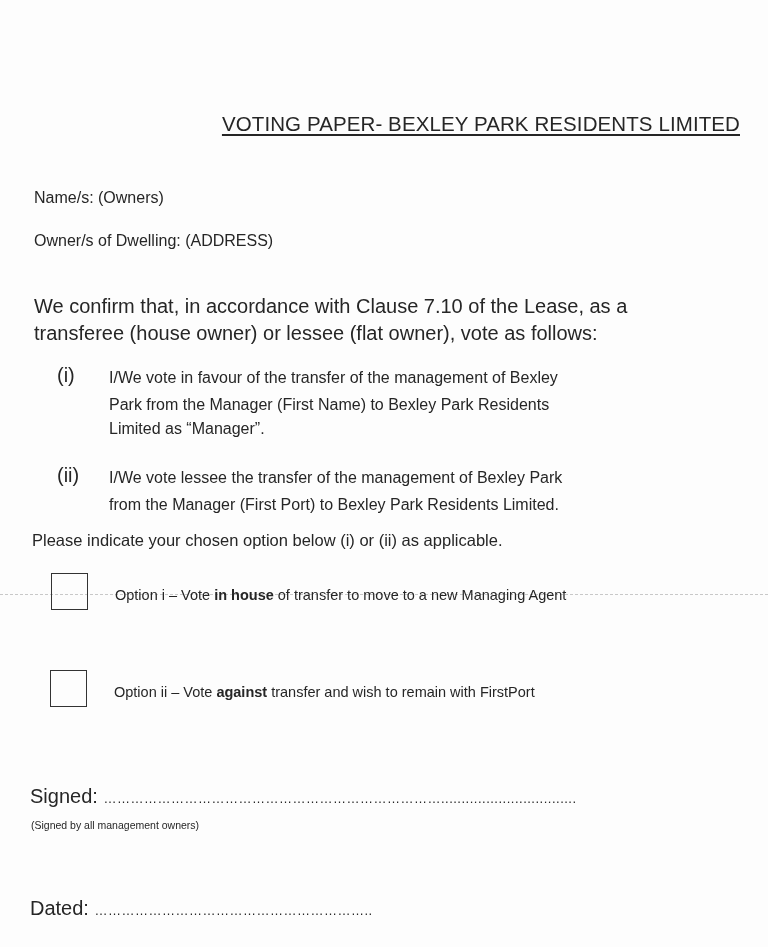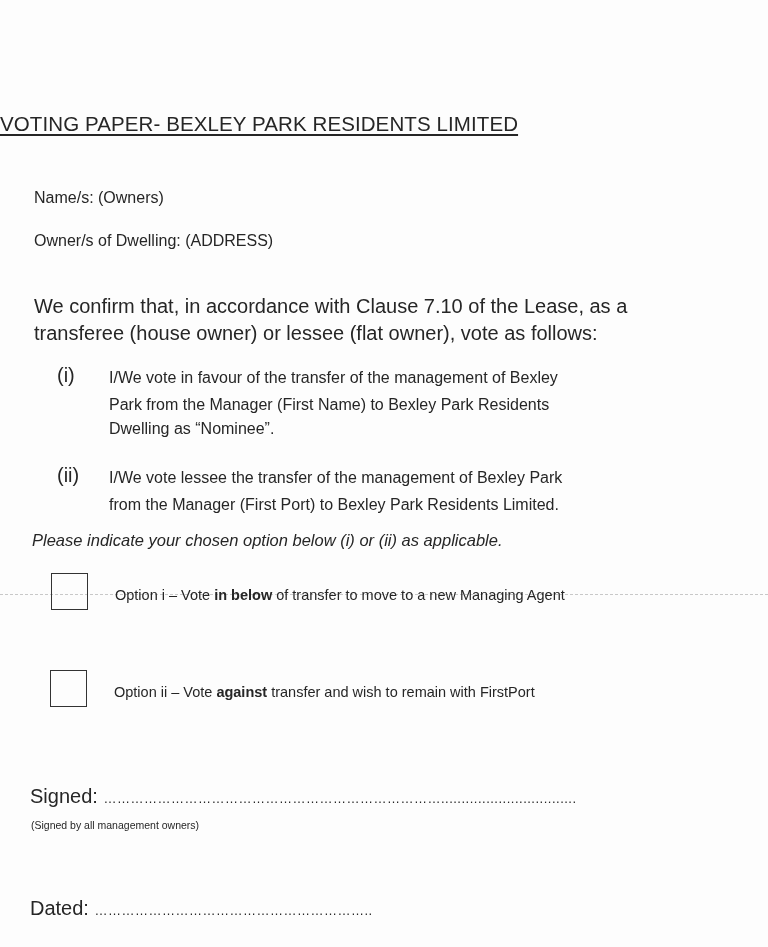--- a/index.html
+++ b/index.html
@@ -1,26 +1,26 @@
 <!DOCTYPE html>
 <html><head>
   <meta charset="utf-8">
   <style>
     html, body { margin: 0; padding: 0; }
     body {
       width: 768px; height: 947px; background: #fdfdfd; position: relative; overflow: hidden;
       font-family: "Liberation Sans", sans-serif; color: #262626;
     }
     .abs { position: absolute; white-space: nowrap; }
-    .title { left: 0; width: 740px; top: 112px; text-align: left; font-size: 20.5px; text-decoration: underline; text-underline-offset: 3px; letter-spacing: 0.1px; }
+    .title { left: 0; width: 740px; top: 112px; text-align: right; font-size: 20.5px; text-decoration: underline; text-underline-offset: 3px; letter-spacing: 0.1px; }
     .field { left: 34px; font-size: 16px; }
     .para { left: 34px; font-size: 20px; line-height: 27px; }
     .opt-num { left: 57px; font-size: 20px; }
     .opt-text { left: 109px; font-size: 16px; line-height: 27px; }
-    .instr { left: 32px; top: 531px; font-size: 16.5px; font-style: italic; }
+    .instr { left: 32px; top: 531px; font-size: 16.5px; }
     .box { width: 37px; height: 37px; border: 1.5px solid #333; box-sizing: border-box; background: transparent; cursor: pointer; }
     .choice { font-size: 14.5px; }
     .choice b { font-weight: bold; }
     .scanline { left: 0; top: 594px; width: 768px; height: 0; border-top: 1px dashed #c8c8c8; }
     .sig { left: 30px; font-size: 20px; margin-top: 8px; }
     .dots { letter-spacing: 0.5px; }
     .note { left: 31px; top: 819px; font-size: 10.5px; }
   </style>
 </head>
 <body>
@@ -30,32 +30,32 @@
 
   <div class="abs field" style="top:189px">Name/s: (Owners)</div>
   <div class="abs field" style="top:232px">Owner/s of Dwelling: (ADDRESS)</div>
 
   <div class="abs para" style="top:293px">We confirm that, in accordance with Clause 7.10 of the Lease, as a</div>
   <div class="abs para" style="top:320px">transferee (house owner) or lessee (flat owner), vote as follows:</div>
 
   <div class="abs opt-num" style="top:364px">(i)</div>
   <div class="abs opt-text" style="top:364px">I/We vote in favour of the transfer of the management of Bexley</div>
   <div class="abs opt-text" style="top:391px">Park from the Manager (First Name) to Bexley Park Residents</div>
-  <div class="abs opt-text" style="top:415px">Dwelling as “Nominee”.</div>
+  <div class="abs opt-text" style="top:415px">Limited as “Manager”.</div>
 
   <div class="abs opt-num" style="top:464px">(ii)</div>
   <div class="abs opt-text" style="top:464px">I/We vote lessee the transfer of the management of Bexley Park</div>
   <div class="abs opt-text" style="top:491px">from the Manager (First Port) to Bexley Park Residents Limited.</div>
 
   <div class="abs instr">Please indicate your chosen option below (i) or (ii) as applicable.</div>
 
   <div class="abs scanline"></div>
 
   <div class="abs box" style="left:51px; top:573px"></div>
-  <div class="abs choice" style="left:115px; top:587px"><span>Option i – Vote </span><b>in below</b><span> of transfer to move to a new Managing Agent</span></div>
+  <div class="abs choice" style="left:115px; top:587px"><span>Option i – Vote </span><b>in house</b><span> of transfer to move to a new Managing Agent</span></div>
 
   <div class="abs box" style="left:50px; top:670px"></div>
   <div class="abs choice" style="left:114px; top:684px"><span>Option ii – Vote </span><b>against</b><span> transfer and wish to remain with FirstPort</span></div>
 
   <div class="abs sig" style="top:777px"><span>Signed:</span> <span class="dots" style="font-size:13px">………………………………………………………………….................................</span></div>
   <div class="abs note">(Signed by all management owners)</div>
 
   <div class="abs sig" style="top:889px"><span>Dated:</span> <span class="dots" style="font-size:13px">……………………………………………………..</span></div>
 </div>
 

